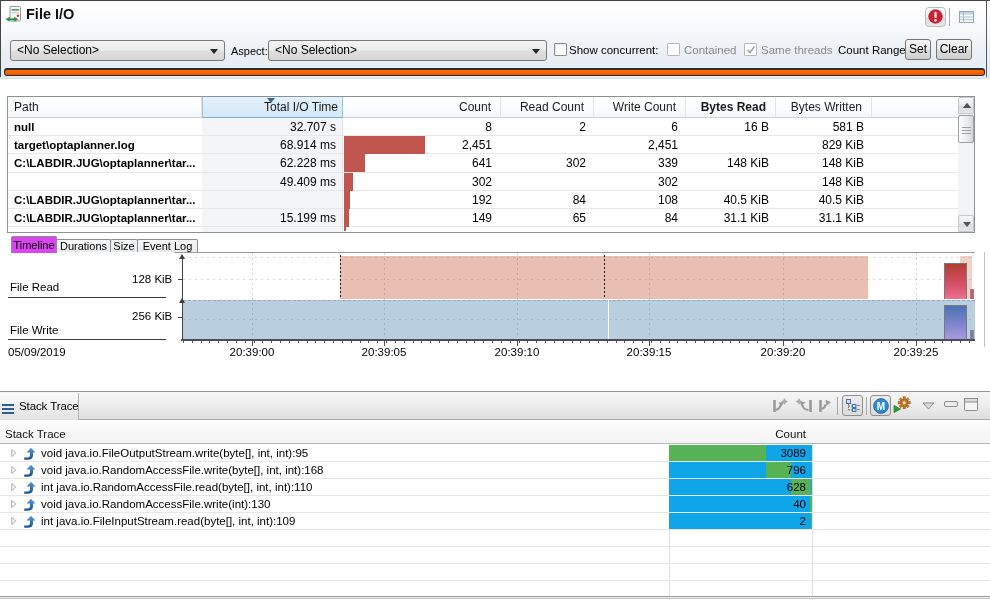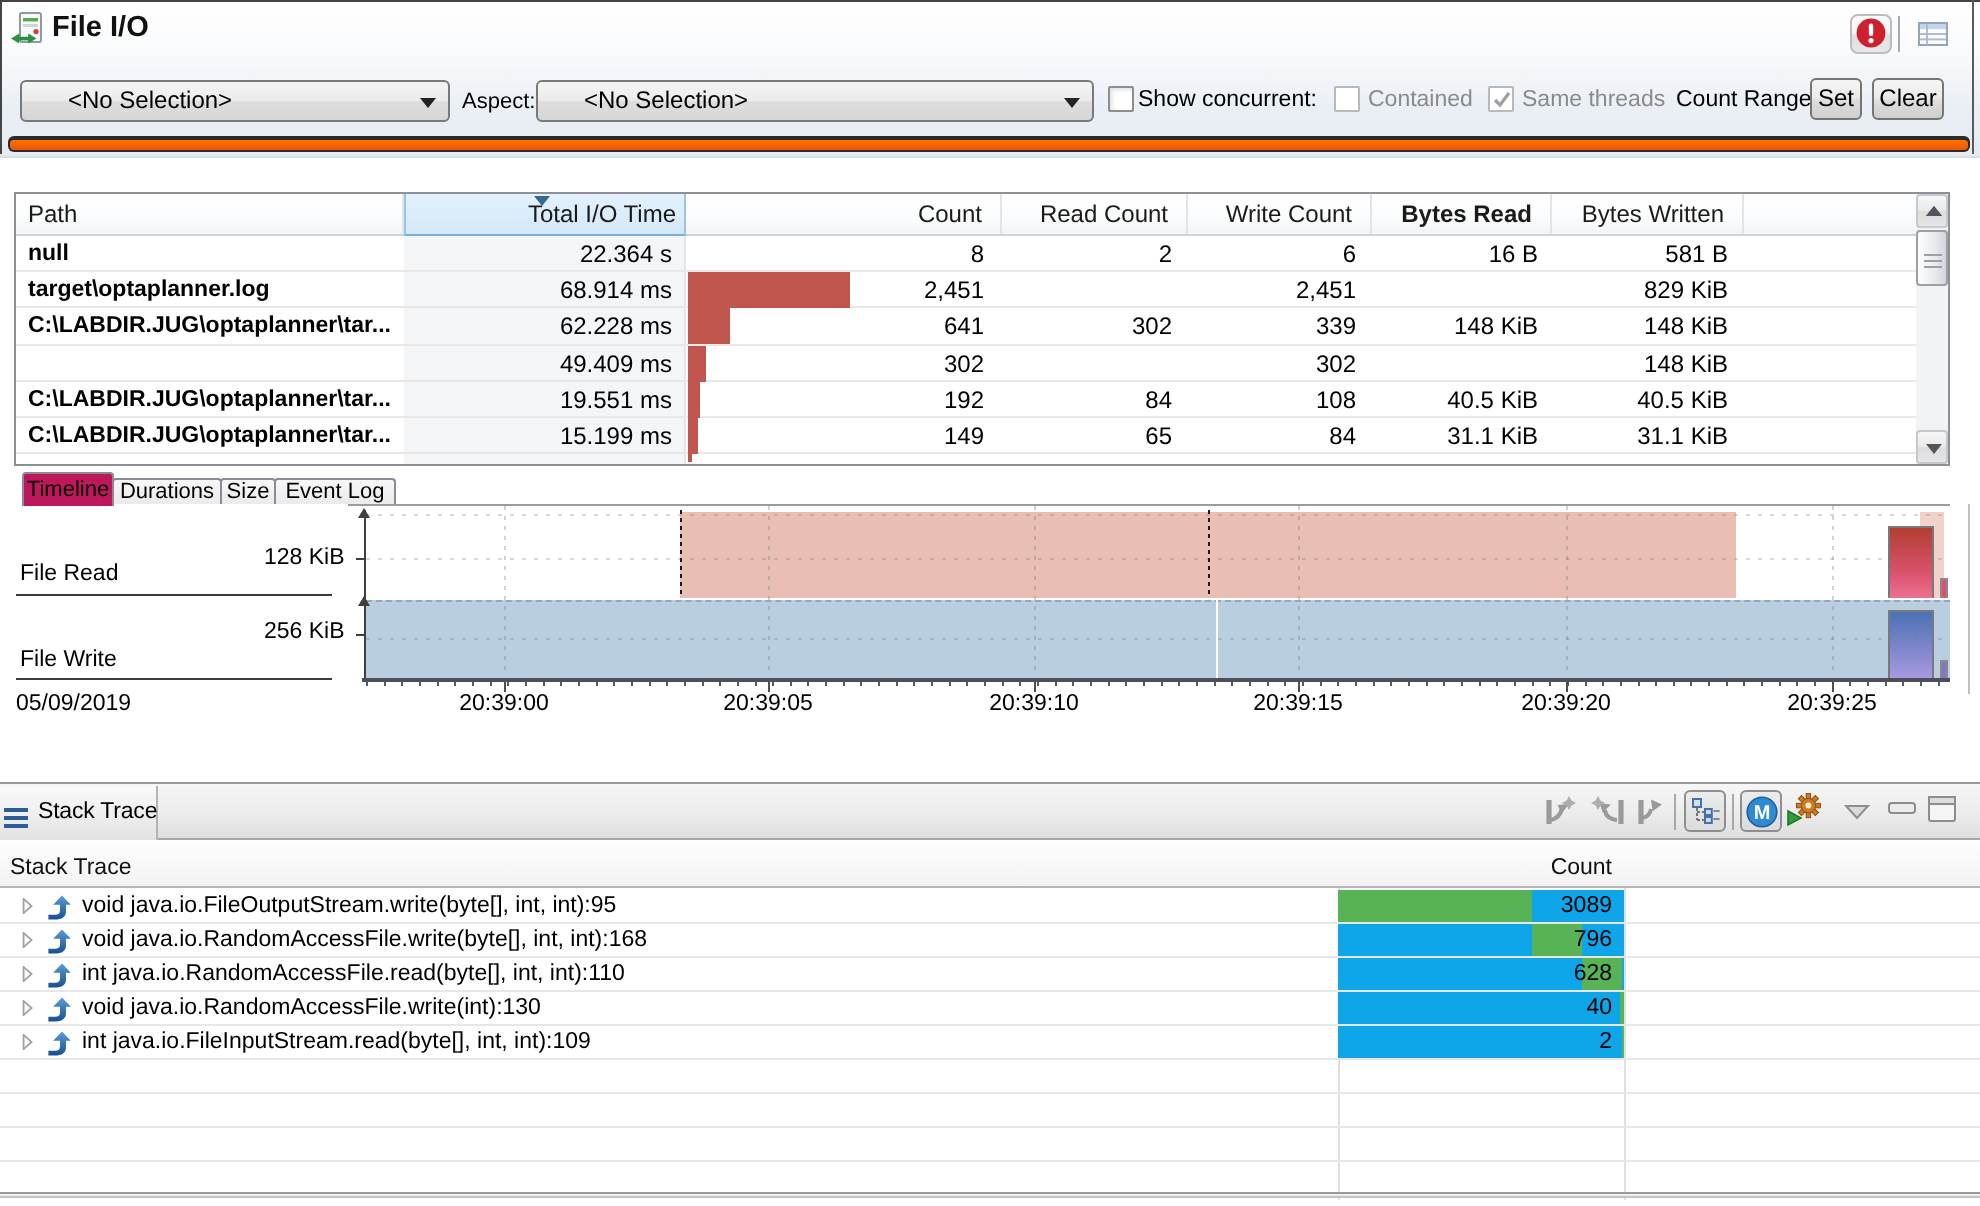--- a/index.html
+++ b/index.html
@@ -14,21 +14,21 @@
 #top .lb { position:absolute; left:0; top:0; width:1px; height:77px; background:#454545; }
 #top .rb { position:absolute; left:986px; top:0; width:1px; height:77px; background:#5a5a5a; }
 #title { position:absolute; left:26px; top:6px; font-size:14.5px; font-weight:bold; color:#111; }
 #obar { position:absolute; left:4px; top:68px; width:981px; height:8px; background:#2c2c2c; border-radius:3px; }
 #obar i { position:absolute; left:1px; top:1.5px; width:979px; height:5px; background:linear-gradient(#ff7300,#ee5500); border-radius:2px; display:block; }
 #topline2 { position:absolute; left:0; top:78px; width:990px; height:1px; background:#d7dee6; }
 
 
 .combo { position:absolute; height:21px; border:1px solid #767a7e; border-radius:3px;
   background:linear-gradient(#f4f4f4, #ececec 48%, #dedede 52%, #d6d6d6);
-  font-size:12px; color:#000; line-height:19px; padding-left:23px; }
+  font-size:12px; color:#000; line-height:19px; padding-left:6px; }
 .combo .arr { position:absolute; right:6px; top:8px; width:0; height:0;
   border-left:4px solid transparent; border-right:4px solid transparent; border-top:5px solid #222; }
 .lbl { position:absolute; font-size:11.5px; color:#000; white-space:nowrap; }
 .glbl { position:absolute; font-size:11.5px; color:#8a8a8a; white-space:nowrap; }
 .cb { position:absolute; width:13px; height:13px; background:#fff; border:1px solid #8e8e8e; border-radius:1px; box-shadow:inset 1px 1px 2px rgba(0,0,0,.12); }
 .cb.dis { border-color:#b9b9b9; box-shadow:none; }
 .btn { position:absolute; height:21px; border:1px solid #757575; border-radius:3px;
   background:linear-gradient(#f5f5f5, #ebebeb 45%, #dddddd 55%, #cfcfcf);
   font-size:12px; color:#000; text-align:center; line-height:19px; }
 
@@ -56,21 +56,21 @@
 .sortcol { position:absolute; left:194px; top:0; width:141px; height:114px; background:#f3f5f7; border-right:1px solid #e4e6e9; }
 .rbar { position:absolute; left:336px; height:18px; background:#c1564f; }
 
 #vsb { position:absolute; left:950px; top:0; width:16px; height:135px; background:#f2f3f5; }
 .sbtn { position:absolute; left:0; width:16px; height:17px; background:linear-gradient(#f6f6f6,#eaeaea 50%,#dcdcdc 52%,#e6e6e6); border:1px solid #c5c8cc; border-radius:2px; }
 .sbtn .a { position:absolute; left:4px; width:0; height:0; border-left:4px solid transparent; border-right:4px solid transparent; }
 #sthumb { position:absolute; left:0; top:18px; width:16px; height:28px; border:1px solid #9aa0a6; border-radius:2px; background:linear-gradient(90deg,#fdfdfd,#e8eaec 60%,#d3d6da); }
 
 
 .tab { position:absolute; top:239px; height:14px; border:1px solid #898c95; border-bottom:none; border-radius:2px 2px 0 0; background:linear-gradient(#f7f7f7,#e8eaec); font-size:11px; color:#000; text-align:center; line-height:13px; }
-#tab-sel { top:236px !important; height:17px; background:#be185d; z-index:3; line-height:16px; }
+#tab-sel { top:236px !important; height:17px; background:#d946ef; z-index:3; line-height:16px; }
 #tabline { position:absolute; left:0; top:252px; width:975px; height:1px; background:#8c8c8c; }
 
 
 #tl { position:absolute; left:0; top:252px; width:990px; height:110px; background:#fff; }
 
 .tx { width:46px; text-align:center; }
 .grv { position:absolute; top:1px; width:1px; height:85px;
   background:repeating-linear-gradient(180deg, rgba(100,110,125,.30) 0 2px, transparent 2px 5px); }
 .grh { position:absolute; left:183px; width:792px; height:1px;
   background:repeating-linear-gradient(90deg, rgba(110,120,132,.28) 0 2px, transparent 2px 6px); }
@@ -160,21 +160,21 @@
       <div class="hc r" style="left:336px;width:157px;">Count</div>
       <div class="hc r" style="left:493px;width:93px;">Read Count</div>
       <div class="hc r" style="left:586px;width:92px;">Write Count</div>
       <div class="hc r" style="left:678px;width:90px;font-weight:bold;">Bytes Read</div>
       <div class="hc r" style="left:768px;width:96px;">Bytes Written</div>
       <div id="hsort">Total I/O Time<span class="tri"></span></div>
     </div>
     <div id="tbody">
       <div class="trow" style="top:0;">
         <div class="tc pc">null</div>
-        <div class="tc r" style="left:194px;width:134px;">22.364 s</div>
+        <div class="tc r" style="left:194px;width:134px;">32.707 s</div>
         <div class="tc r" style="left:336px;width:148px;">8</div>
         <div class="tc r" style="left:493px;width:85px;">2</div>
         <div class="tc r" style="left:586px;width:84px;">6</div>
         <div class="tc r" style="left:678px;width:83px;">16 B</div>
         <div class="tc r" style="left:768px;width:88px;">581 B</div>
       </div>
       <div class="trow" style="top:18.2px;">
         <div class="rbar" style="width:81px;"></div>
         <div class="tc pc">target\optaplanner.log</div>
         <div class="tc r" style="left:194px;width:134px;">68.914 ms</div>
@@ -195,21 +195,20 @@
       <div class="trow" style="top:54.6px;">
         <div class="rbar" style="width:9px;"></div>
         <div class="tc r" style="left:194px;width:134px;">49.409 ms</div>
         <div class="tc r" style="left:336px;width:148px;">302</div>
         <div class="tc r" style="left:586px;width:84px;">302</div>
         <div class="tc r" style="left:768px;width:88px;">148 KiB</div>
       </div>
       <div class="trow" style="top:72.8px;">
         <div class="rbar" style="width:6px;"></div>
         <div class="tc pc">C:\LABDIR.JUG\optaplanner\tar...</div>
-        <div class="tc r" style="left:194px;width:134px;">19.551 ms</div>
         <div class="tc r" style="left:336px;width:148px;">192</div>
         <div class="tc r" style="left:493px;width:85px;">84</div>
         <div class="tc r" style="left:586px;width:84px;">108</div>
         <div class="tc r" style="left:678px;width:83px;">40.5 KiB</div>
         <div class="tc r" style="left:768px;width:88px;">40.5 KiB</div>
       </div>
       <div class="trow" style="top:91px;">
         <div class="rbar" style="width:5px;"></div>
         <div class="tc pc">C:\LABDIR.JUG\optaplanner\tar...</div>
         <div class="tc r" style="left:194px;width:134px;">15.199 ms</div>

